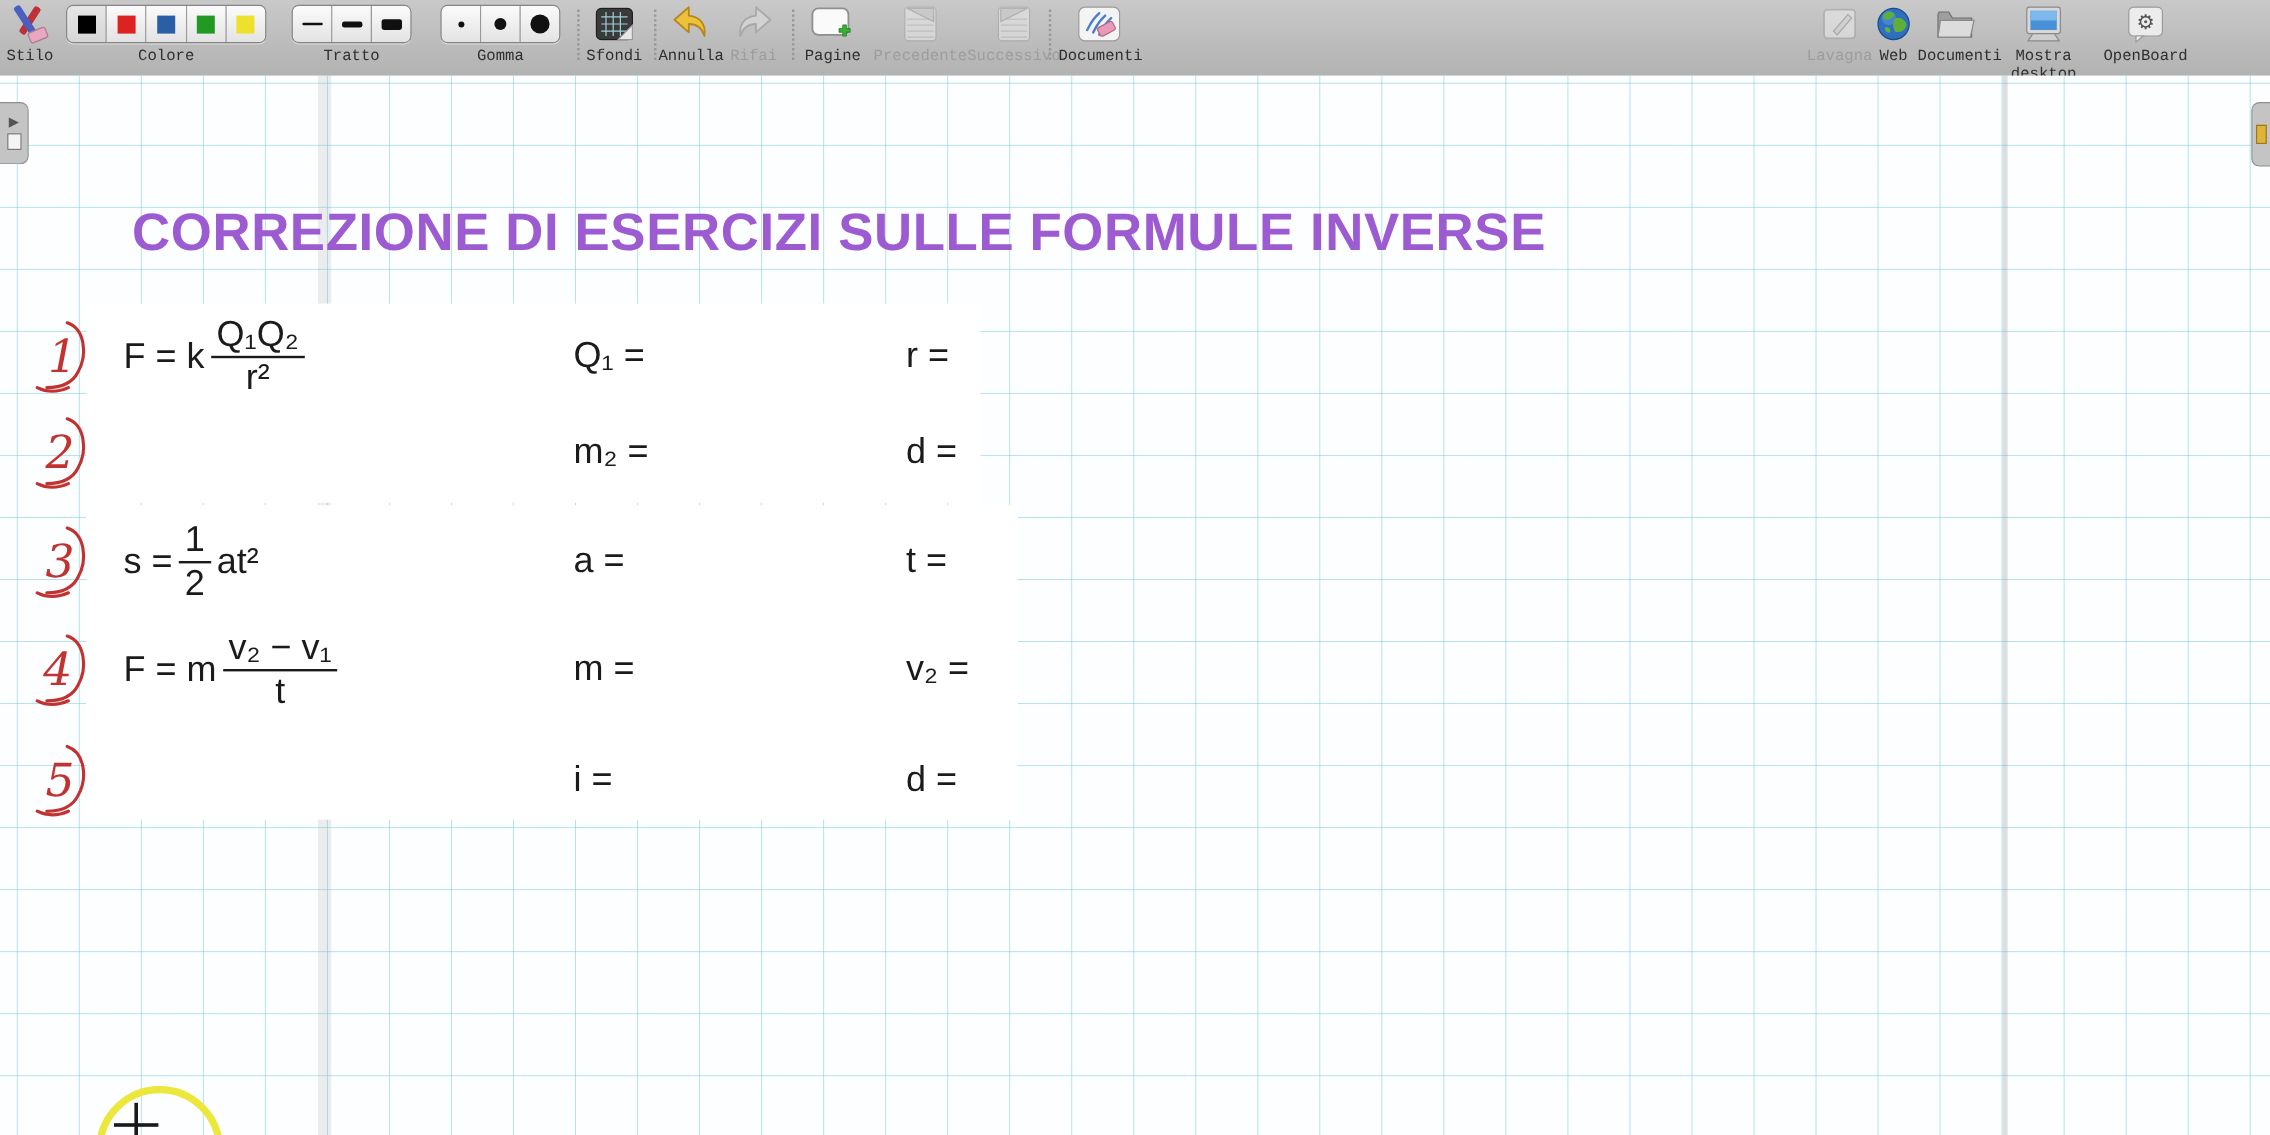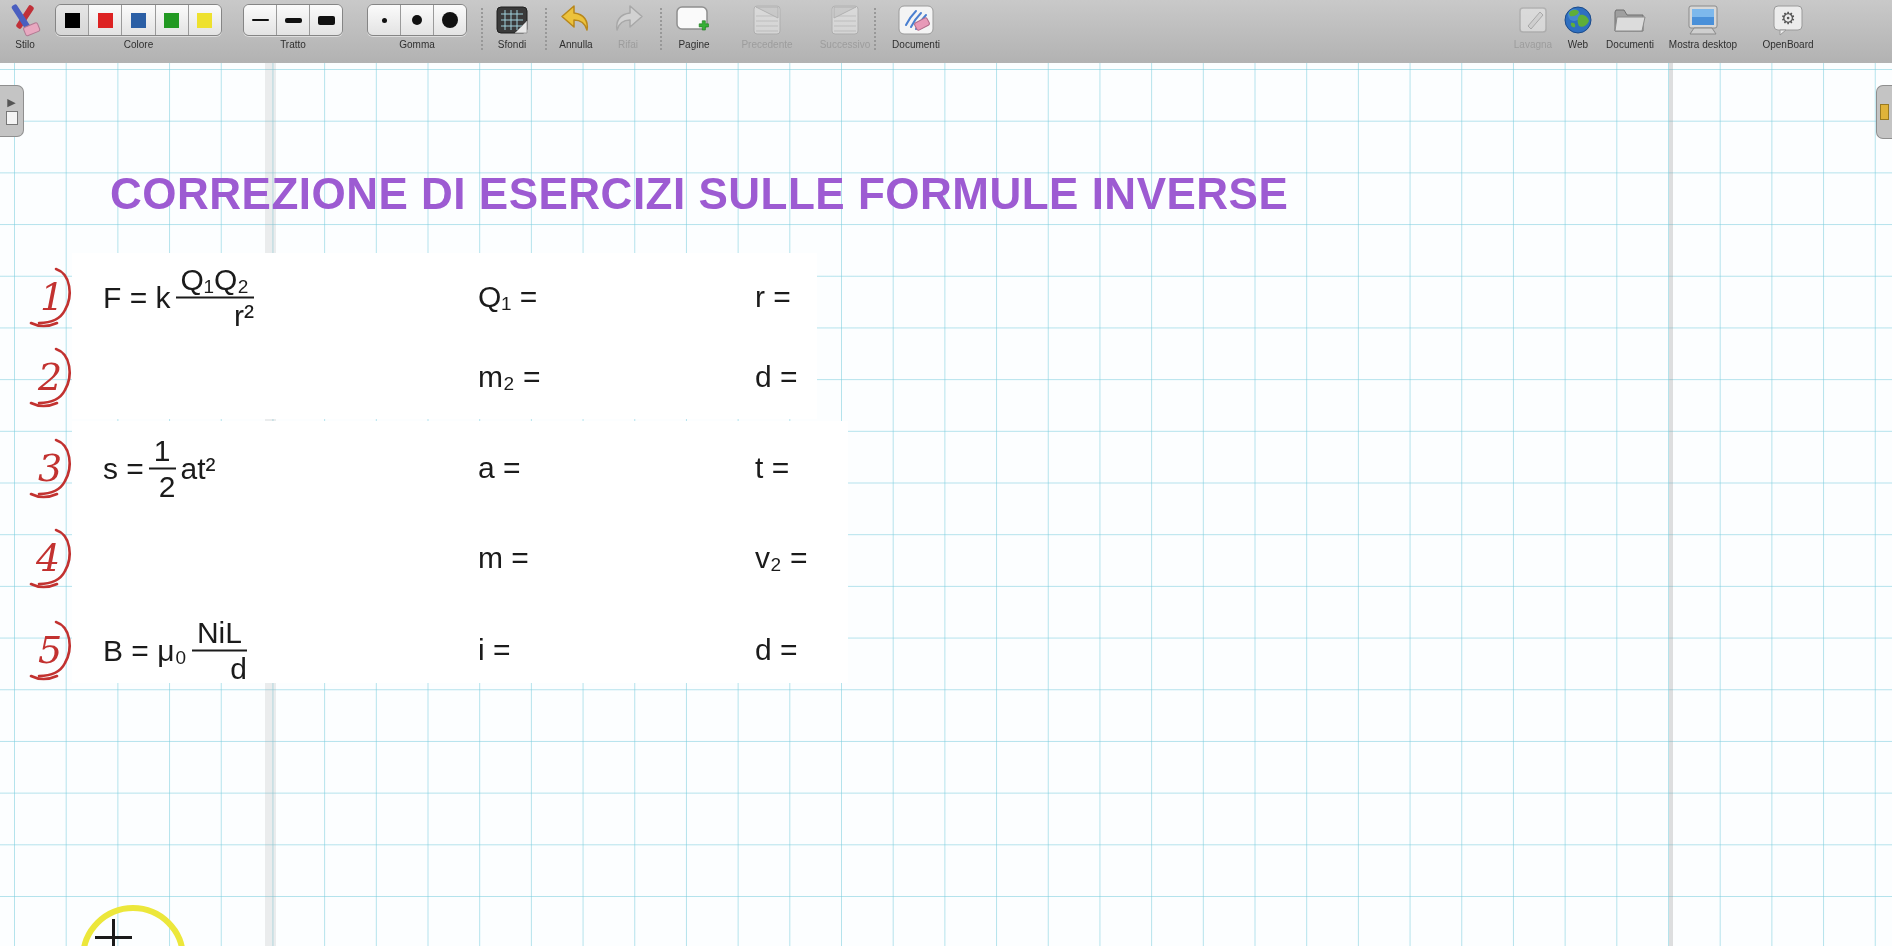--- a/index.html
+++ b/index.html
@@ -2,21 +2,21 @@
 <html><head>
 <meta charset="utf-8">
 <style>
   html,body{margin:0;padding:0;}
   body{width:1892px;height:946px;overflow:hidden;font-family:"Liberation Sans",sans-serif;background:#fdfefe;}
   
   #toolbar{position:absolute;left:0;top:0;width:1892px;height:63px;
     background:linear-gradient(#c9c9c9,#b2b2b2);border-bottom:1px solid #8d8d8d;}
   .tool{position:absolute;top:2px;text-align:center;}
   .tool-body{height:36px;display:flex;align-items:center;justify-content:center;}
-  .tool-label{display:block;margin-top:1px;font-size:10px;color:#2f2f2f;}
+  .tool-label{display:block;margin-top:1px;font-size:13px;color:#2f2f2f;font-family:Liberation Mono, monospace;}
   .tool-label.dis{color:#9d9d9d;}
   .btngroup{display:flex;border:1px solid #858585;border-radius:6px;overflow:hidden;height:30px;box-shadow:0 1px 0 rgba(255,255,255,.5);}
   .cell{flex:1;display:flex;align-items:center;justify-content:center;border-right:1px solid #9a9a9a;background:linear-gradient(#fbfbfb,#e3e3e3);cursor:pointer;}
   .cell:last-child{border-right:none;}
   .cell.sel{background:linear-gradient(#e6e6e6,#d6d6d6);}
   .swatch{width:15px;height:15px;}
   .strokebar{background:#111;border-radius:2px;}
   .dot{background:#111;border-radius:50%;}
   .sep{position:absolute;top:8px;height:42px;border-left:2px dotted #989898;}
   .iconbtn{cursor:pointer;}
@@ -31,21 +31,21 @@
   #stripe-a{left:265px;width:11px;}
   #stripe-b{left:1669px;width:4px;background:rgba(150,150,150,.30);}
   #page-title{position:absolute;left:110px;top:106px;font-size:44px;font-weight:bold;color:#9d5bd2;letter-spacing:.5px;}
   .whitebox{position:absolute;background:#ffffff;}
   #whitebox-a{left:72px;top:190px;width:745px;height:166px;}
   #whitebox-b{left:72px;top:358px;width:776px;height:262px;}
   .ex-row{position:absolute;left:26px;width:860px;height:100px;}
   .ex-row>*{position:absolute;top:50%;transform:translateY(-50%);}
   .marker{left:0;width:52px;height:64px;}
   .formula{left:77px;font-size:30px;color:#1b1b1b;white-space:nowrap;display:flex;align-items:center;}
-  .frac{display:inline-flex;flex-direction:column;align-items:flex-end;margin:0 5px;line-height:1.05;}
+  .frac{display:inline-flex;flex-direction:column;align-items:center;margin:0 5px;line-height:1.05;}
   .frac .num{padding:0 5px 1px;border-bottom:2px solid #1b1b1b;}
   .frac .den{padding-top:1px;}
   .midlab{left:452px;font-size:30px;color:#1b1b1b;white-space:nowrap;}
   .rightlab{left:729px;font-size:30px;color:#1b1b1b;white-space:nowrap;}
   #row-1{top:184px;} #row-2{top:264px;} #row-3{top:355px;} #row-4{top:445px;} #row-5{top:537px;}
   
   #left-tab{position:absolute;left:0;top:22px;width:23px;height:50px;background:linear-gradient(#cwhite,#c4c4c4);background:#c4c4c4;border:1px solid #8f8f8f;border-left:none;border-radius:0 7px 7px 0;display:flex;flex-direction:column;align-items:center;justify-content:center;gap:3px;cursor:pointer;}
   #left-tab .arr{font-size:11px;color:#555;line-height:1;}
   #left-tab .pg{width:10px;height:12px;background:#f4f4f4;border:1px solid #777;}
   #right-tab{position:absolute;right:0;top:22px;width:15px;height:52px;background:#c4c4c4;border:1px solid #8f8f8f;border-right:none;border-radius:7px 0 0 7px;display:flex;align-items:center;justify-content:center;cursor:pointer;}
@@ -319,38 +319,38 @@
     <span class="midlab">a =</span>
     <span class="rightlab">t =</span>
   </div>
 
   <div class="ex-row" id="row-4">
     <svg class="marker" viewBox="0 0 52 64">
       <path d="M30 4 C45 9 47 31 39 45 C35 53 26 58 13 58" stroke="#c23230" stroke-width="2.6" fill="none" stroke-linecap="round"></path>
       <path d="M5 58 C13 62 22 62 31 58" stroke="#c23230" stroke-width="2.6" fill="none" stroke-linecap="round"></path>
       <text x="10" y="45" font-size="38" font-style="italic" font-family="DejaVu Serif, serif" fill="#c23230">4</text>
     </svg>
+    <div class="formula">
+      <span>F = m</span>
+      <span class="frac">
+        <span class="num">v₂ − v₁</span>
+        <span class="den">t</span>
+      </span>
+      <span></span>
+    </div>
     <span class="midlab">m =</span>
     <span class="rightlab">v₂ =</span>
   </div>
 
   <div class="ex-row" id="row-5">
     <svg class="marker" viewBox="0 0 52 64">
       <path d="M30 4 C45 9 47 31 39 45 C35 53 26 58 13 58" stroke="#c23230" stroke-width="2.6" fill="none" stroke-linecap="round"></path>
       <path d="M5 58 C13 62 22 62 31 58" stroke="#c23230" stroke-width="2.6" fill="none" stroke-linecap="round"></path>
       <text x="12" y="45" font-size="38" font-style="italic" font-family="DejaVu Serif, serif" fill="#c23230">5</text>
     </svg>
-    <div class="formula">
-      <span>B = μ₀</span>
-      <span class="frac">
-        <span class="num">NiL</span>
-        <span class="den">d</span>
-      </span>
-      <span></span>
-    </div>
     <span class="midlab">i =</span>
     <span class="rightlab">d =</span>
   </div>
 
   <div id="left-tab">
     <span class="arr">▶</span>
     <span class="pg"></span>
   </div>
   <div id="right-tab">
     <span class="chip"></span>

